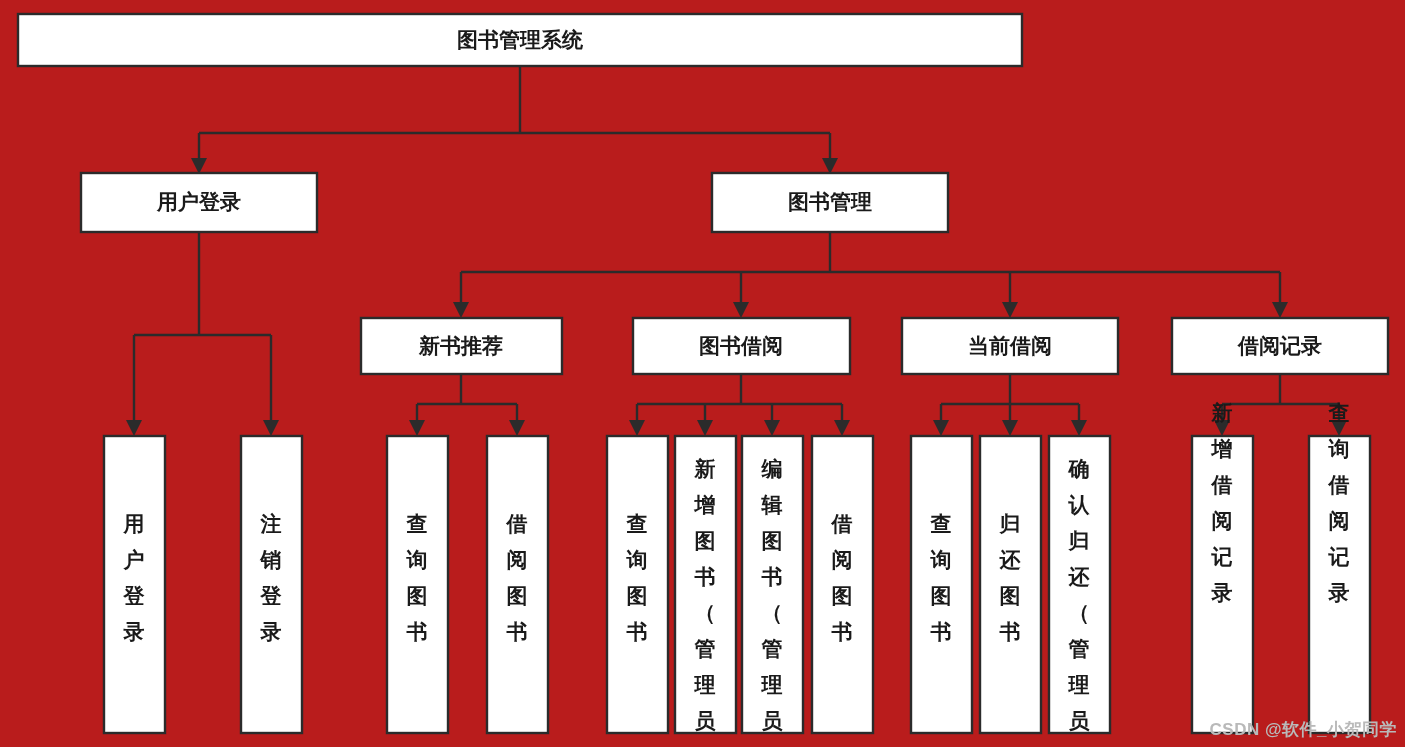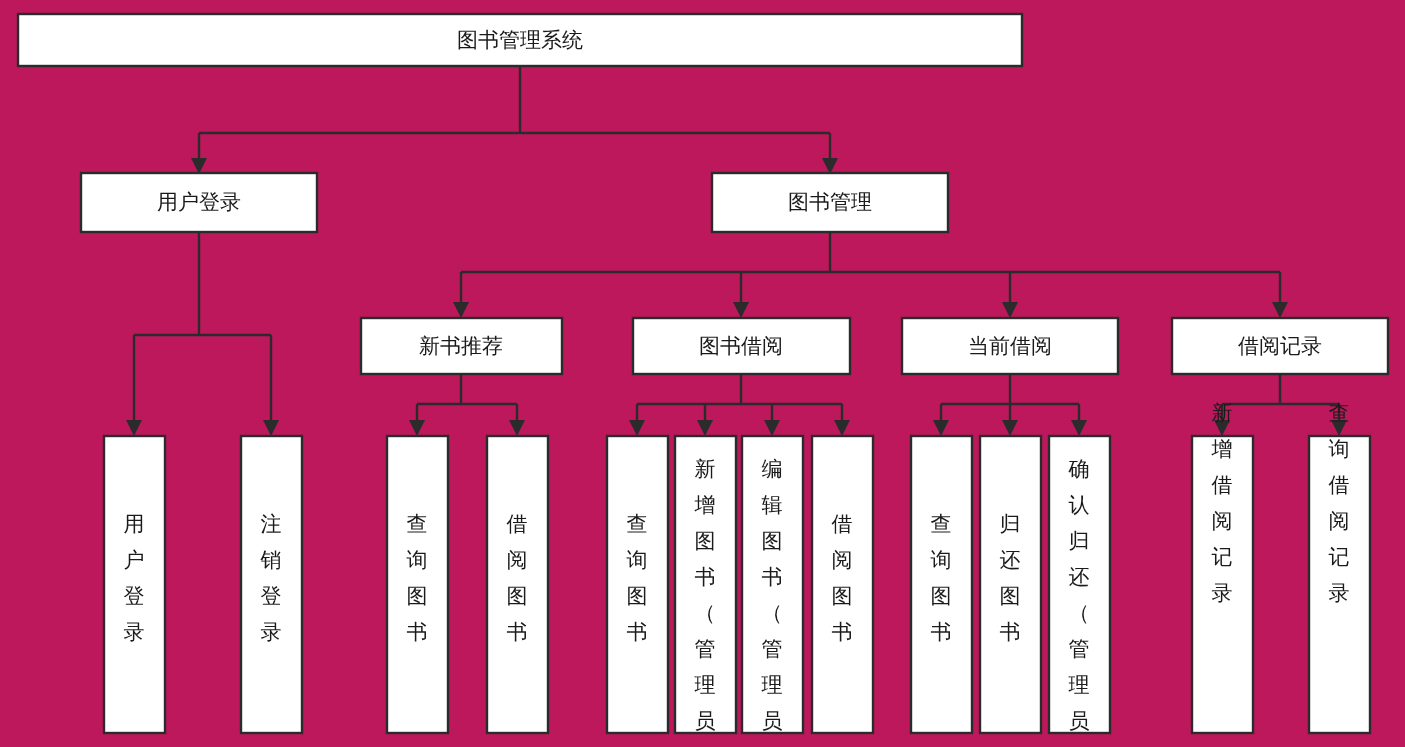--- a/index.html
+++ b/index.html
@@ -10,21 +10,22 @@
   body {
     width: 1405px;
     height: 747px;
     font-family: "Liberation Sans", "DejaVu Sans", sans-serif;
     overflow: hidden;
   }
   #diagram-root {
     position: relative;
     width: 1405px;
     height: 747px;
-    background: #be185d;
+    background: #b91c1c;
+    font-weight: bold;
   }
   svg#tree-svg {
     position: absolute;
     left: 0;
     top: 0;
     width: 1405px;
     height: 747px;
     display: block;
   }
   .node-box {
@@ -232,13 +233,14 @@
       <text class="node-label-v" x="1222" y="510"><tspan x="1222" y="420" text-anchor="middle">新</tspan><tspan x="1222" y="456" text-anchor="middle">增</tspan><tspan x="1222" y="492" text-anchor="middle">借</tspan><tspan x="1222" y="528" text-anchor="middle">阅</tspan><tspan x="1222" y="564" text-anchor="middle">记</tspan><tspan x="1222" y="600" text-anchor="middle">录</tspan></text>
     </g>
 
     <g>
       <rect class="node-box" x="1309" y="436" width="61" height="297"></rect>
       <text class="node-label-v" x="1339" y="510"><tspan x="1339" y="420" text-anchor="middle">查</tspan><tspan x="1339" y="456" text-anchor="middle">询</tspan><tspan x="1339" y="492" text-anchor="middle">借</tspan><tspan x="1339" y="528" text-anchor="middle">阅</tspan><tspan x="1339" y="564" text-anchor="middle">记</tspan><tspan x="1339" y="600" text-anchor="middle">录</tspan></text>
     </g>
 
   </svg>
 
+  <div class="watermark-text">CSDN @软件_小贺同学</div>
 </div>
 
 </body></html>

